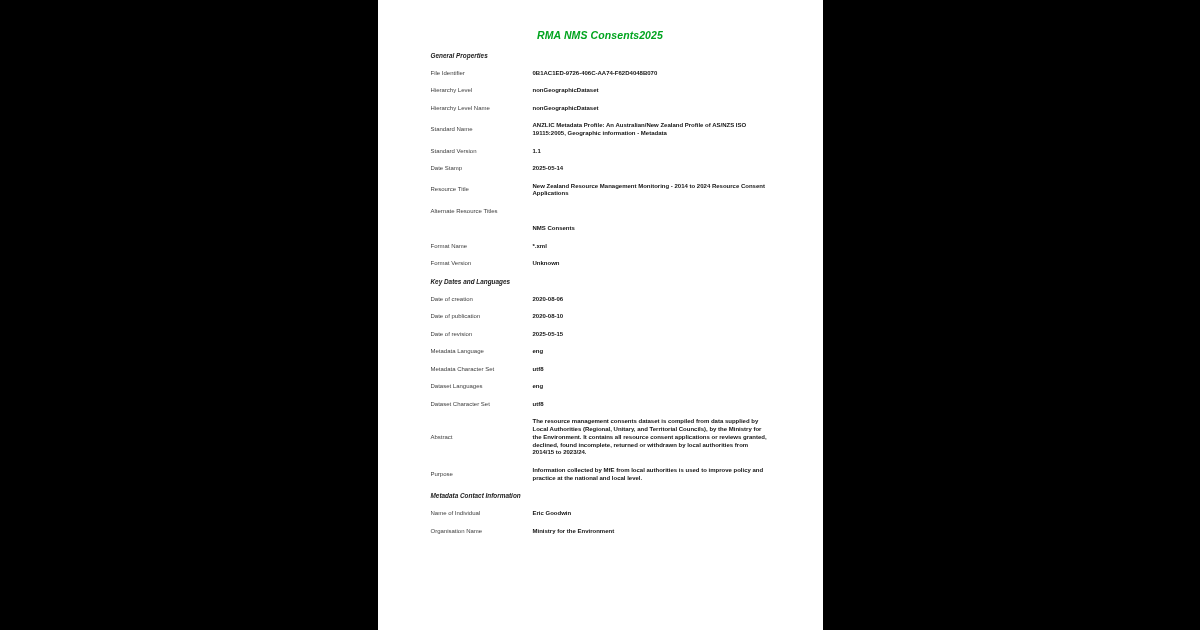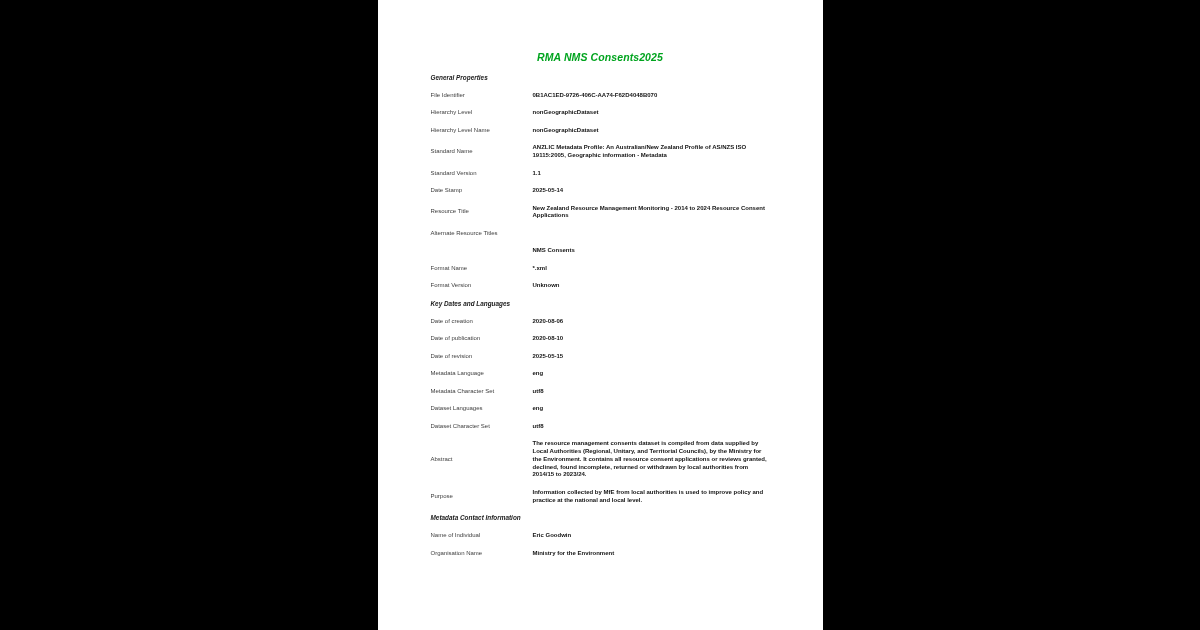--- a/index.html
+++ b/index.html
@@ -18,21 +18,21 @@
     justify-content: center;
   }
   .paper {
     width: 445px;
     height: 630px;
     background: #ffffff;
     box-sizing: border-box;
     flex: 0 0 445px;
   }
   .doc-title {
-    padding-top: 51px;
+    padding-top: 29px;
     text-align: center;
     font-size: 10.5px;
     line-height: 13px;
     font-weight: bold;
     font-style: italic;
     letter-spacing: 0.1px;
   }
   .meta {
     margin: 5px 0 0 53px;
     width: 345px;

